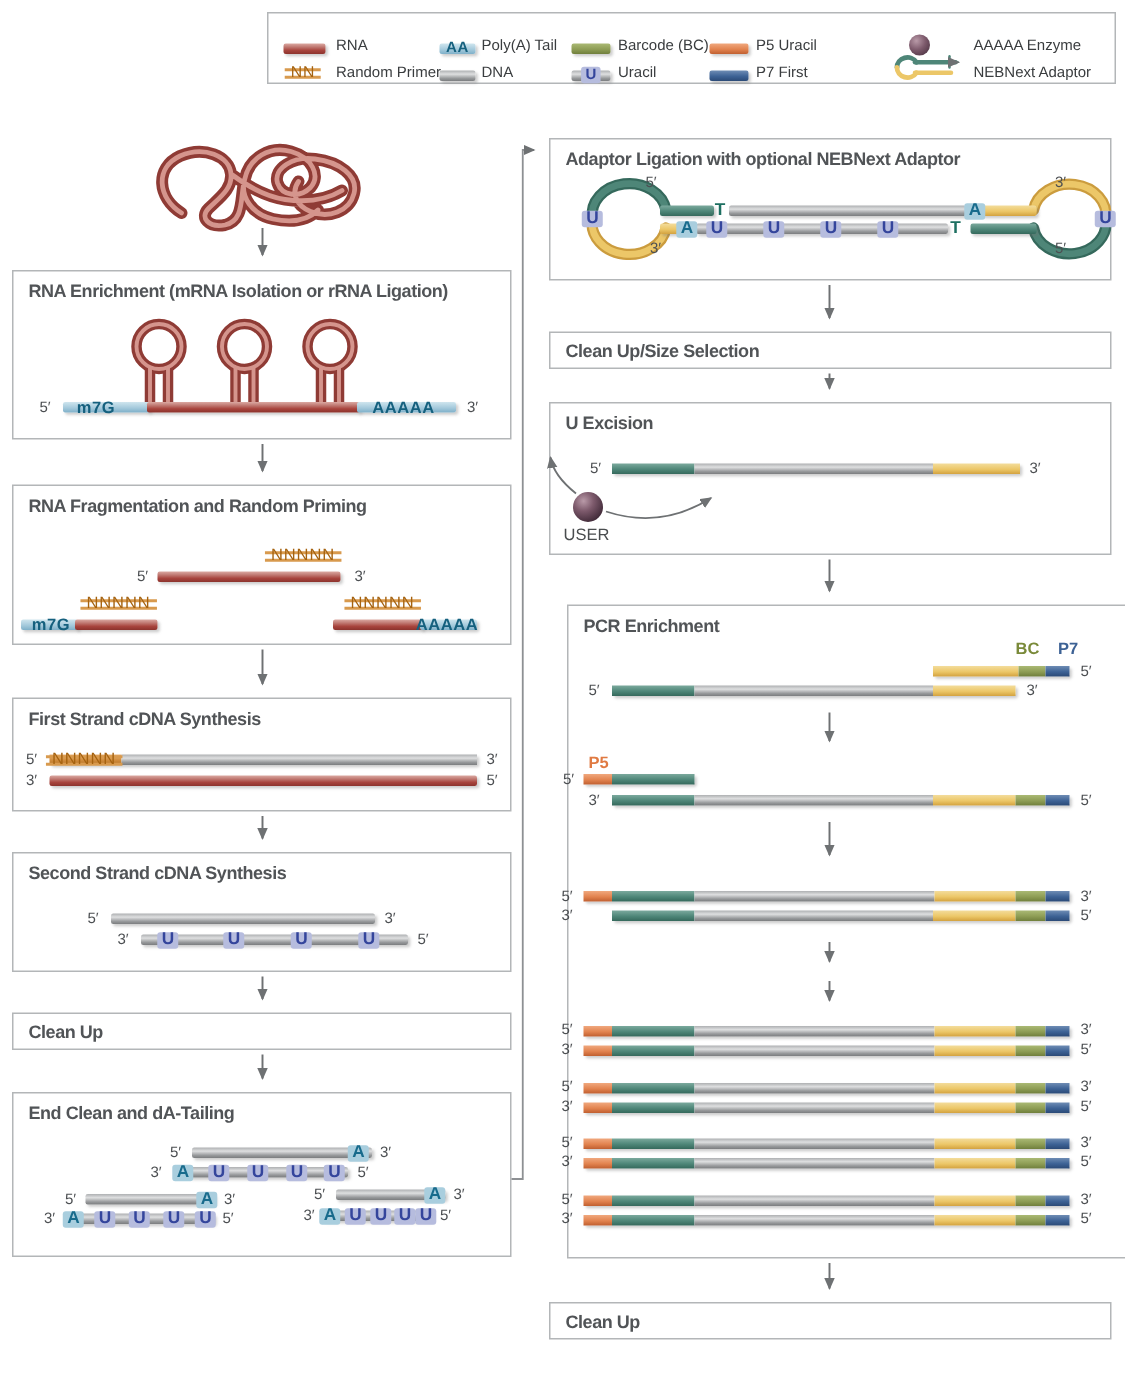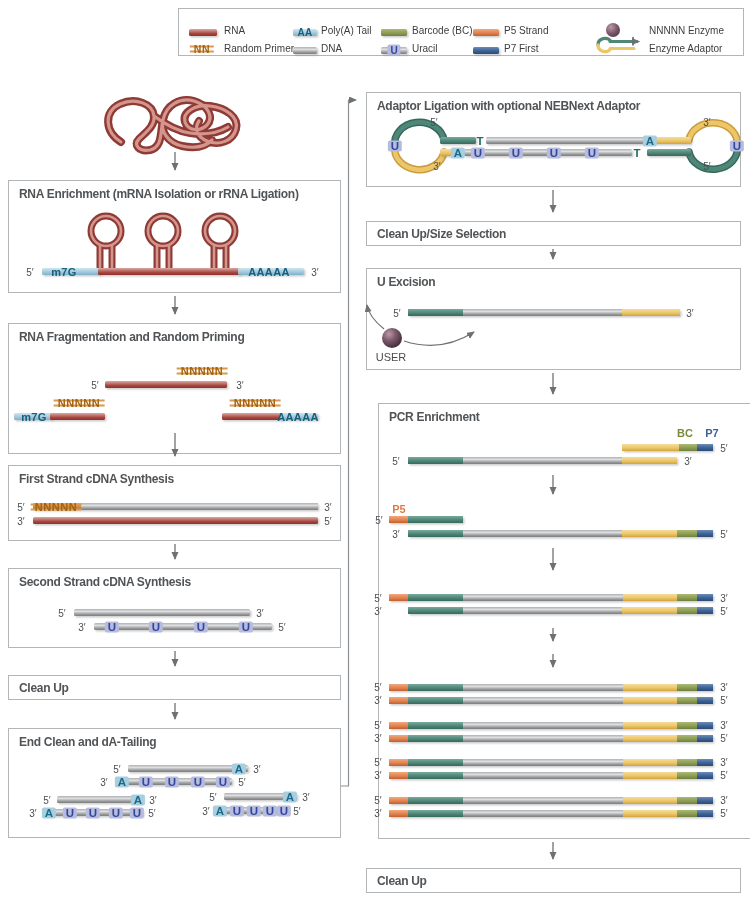--- a/index.html
+++ b/index.html
@@ -18,21 +18,21 @@
   .grn,.sg.grn{background:linear-gradient(180deg,#aab974 0%,#8e9d55 55%,#707f3c 100%);}
   .p5s,.sg.p5s{background:linear-gradient(180deg,#f0a87e 0%,#e2834f 55%,#c05f30 100%);}
   .p7s,.sg.p7s{background:linear-gradient(180deg,#6e8cb4 0%,#3d6295 55%,#2b4a77 100%);}
   .org,.sg.org{background:linear-gradient(180deg,#e8b277 0%,#d08b3b 55%,#b06f22 100%);}
   .pl{position:absolute;transform:translate(-50%,-50%);font-size:10px;color:#4c4f52;white-space:nowrap;}
   .ptx{position:absolute;transform:translate(-50%,-50%);font-weight:700;font-size:11px;letter-spacing:.4px;color:#15607e;white-space:nowrap;}
   .nt{position:absolute;transform:translate(-50%,-50%);font-weight:700;font-size:11.5px;line-height:11px;white-space:nowrap;}
   .nt.u{color:#34459c;background:#b6bcde;padding:0 3px;border-radius:2px;}
   .nt.a{color:#186b8c;background:#a9cede;padding:0 3px;border-radius:2px;}
   .nt.t{color:#1d6f61;}
-  .nnn{position:absolute;transform:translate(-50%,-50%);font-weight:700;font-size:11px;letter-spacing:.6px;color:#a5620f;padding:0 4px;line-height:13px;white-space:nowrap;background-image:linear-gradient(#d89a4e,#d89a4e),linear-gradient(#d89a4e,#d89a4e);background-size:100% 2px;background-repeat:no-repeat;background-position:0 3px,0 8px;}
+  .nnn{position:absolute;transform:translate(-50%,-50%);font-weight:400;font-size:11px;letter-spacing:.6px;color:#a5620f;padding:0 4px;line-height:13px;white-space:nowrap;background-image:linear-gradient(#d89a4e,#d89a4e),linear-gradient(#d89a4e,#d89a4e);background-size:100% 2px;background-repeat:no-repeat;background-position:0 3px,0 8px;}
   .misc{position:absolute;transform:translate(-50%,-50%);font-size:11px;color:#4a4d4f;white-space:nowrap;}
   .lbl{position:absolute;transform:translate(-50%,-50%);font-weight:700;font-size:11px;white-space:nowrap;}
   .lbl-bc{color:#7a8a3a}.lbl-p7{color:#3d6295}.lbl-p5{color:#e07a42}
   .llabel{position:absolute;font-size:10px;color:#3a3d3f;white-space:nowrap;}
   .sphere{position:absolute;width:14px;height:14px;border-radius:50%;background:radial-gradient(circle at 35% 30%,#b99aa8 0%,#7d5a6c 45%,#3f2937 100%);}
   svg.ov{position:absolute;left:0;top:0;pointer-events:none;}
 </style>
 </head>
 <body>
 
@@ -40,40 +40,40 @@
 
   <div class="box" style="left:178px;top:8px;width:566px;height:48px">
     <div class="bar rna" style="left:10px;top:20px;width:28px"></div>
     <span class="llabel" style="left:45px;top:16px">RNA</span>
     <div class="bar pab" style="left:114px;top:20px;width:24px"></div>
     <span class="ptx" style="left:126px;top:23px;font-size:10px">AA</span>
     <span class="llabel" style="left:142px;top:16px">Poly(A) Tail</span>
     <div class="bar grn" style="left:202px;top:20px;width:26px"></div>
     <span class="llabel" style="left:233px;top:16px">Barcode (BC)</span>
     <div class="bar p5s" style="left:294px;top:20px;width:26px"></div>
-    <span class="llabel" style="left:325px;top:16px">P5 Strand</span>
+    <span class="llabel" style="left:325px;top:16px">P5 Uracil</span>
     <div class="sphere" style="left:427px;top:14px"></div>
-    <span class="llabel" style="left:470px;top:16px">NNNNN Enzyme</span>
+    <span class="llabel" style="left:470px;top:16px">AAAAA Enzyme</span>
 
     <span class="nnn" style="left:23px;top:40px;font-size:10.5px">NN</span>
     <span class="llabel" style="left:45px;top:34px">Random Primer</span>
     <div class="bar dna" style="left:114px;top:38px;width:24px"></div>
     <span class="llabel" style="left:142px;top:34px">DNA</span>
     <div class="bar dna" style="left:202px;top:38px;width:26px"></div>
     <span class="nt u" style="left:215px;top:41px;font-size:10px">U</span>
     <span class="llabel" style="left:233px;top:34px">Uracil</span>
     <div class="bar p7s" style="left:294px;top:38px;width:26px"></div>
     <span class="llabel" style="left:325px;top:34px">P7 First</span>
-    <span class="llabel" style="left:470px;top:34px">Enzyme Adaptor</span>
+    <span class="llabel" style="left:470px;top:34px">NEBNext Adaptor</span>
   </div>
 
   <div class="box" style="left:8px;top:180px;width:333px;height:113px">
     <div class="btitle">RNA Enrichment (mRNA Isolation or rRNA Ligation)</div>
   </div>
-  <div class="box" style="left:8px;top:323px;width:333px;height:131px">
+  <div class="box" style="left:8px;top:323px;width:333px;height:107px">
     <div class="btitle">RNA Fragmentation and Random Priming</div>
   </div>
   <div class="box" style="left:8px;top:465px;width:333px;height:76px">
     <div class="btitle">First Strand cDNA Synthesis</div>
   </div>
   <div class="box" style="left:8px;top:568px;width:333px;height:80px">
     <div class="btitle">Second Strand cDNA Synthesis</div>
   </div>
   <div class="box thin" style="left:8px;top:675px;width:333px;height:25px">
     <div class="btitle">Clean Up</div>

